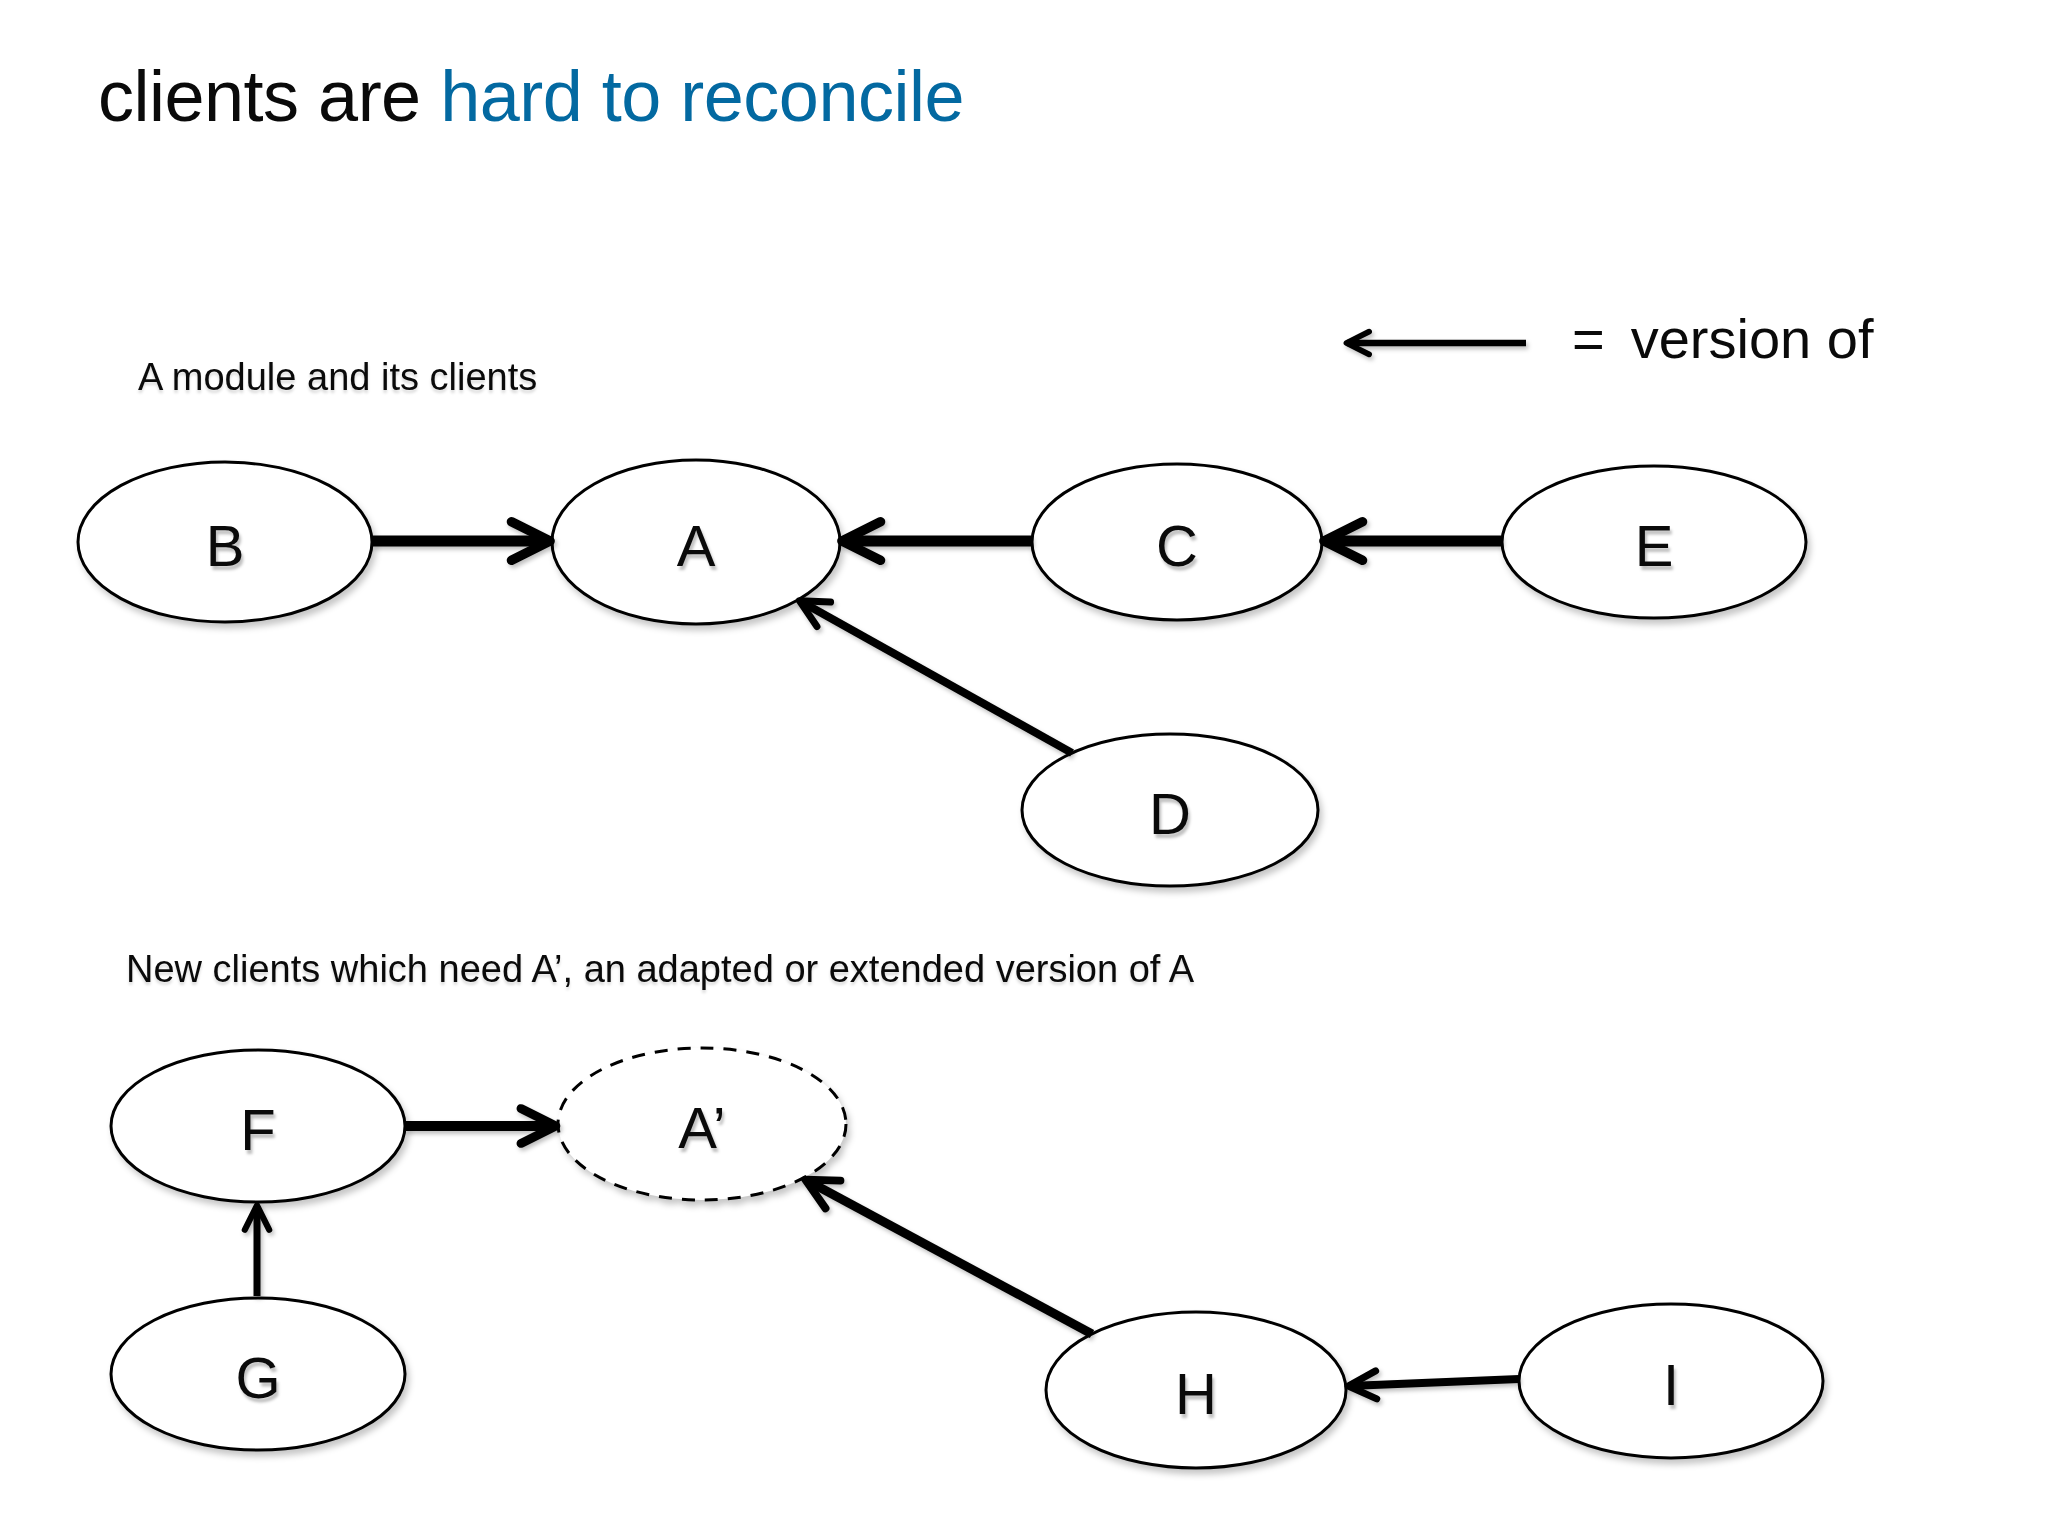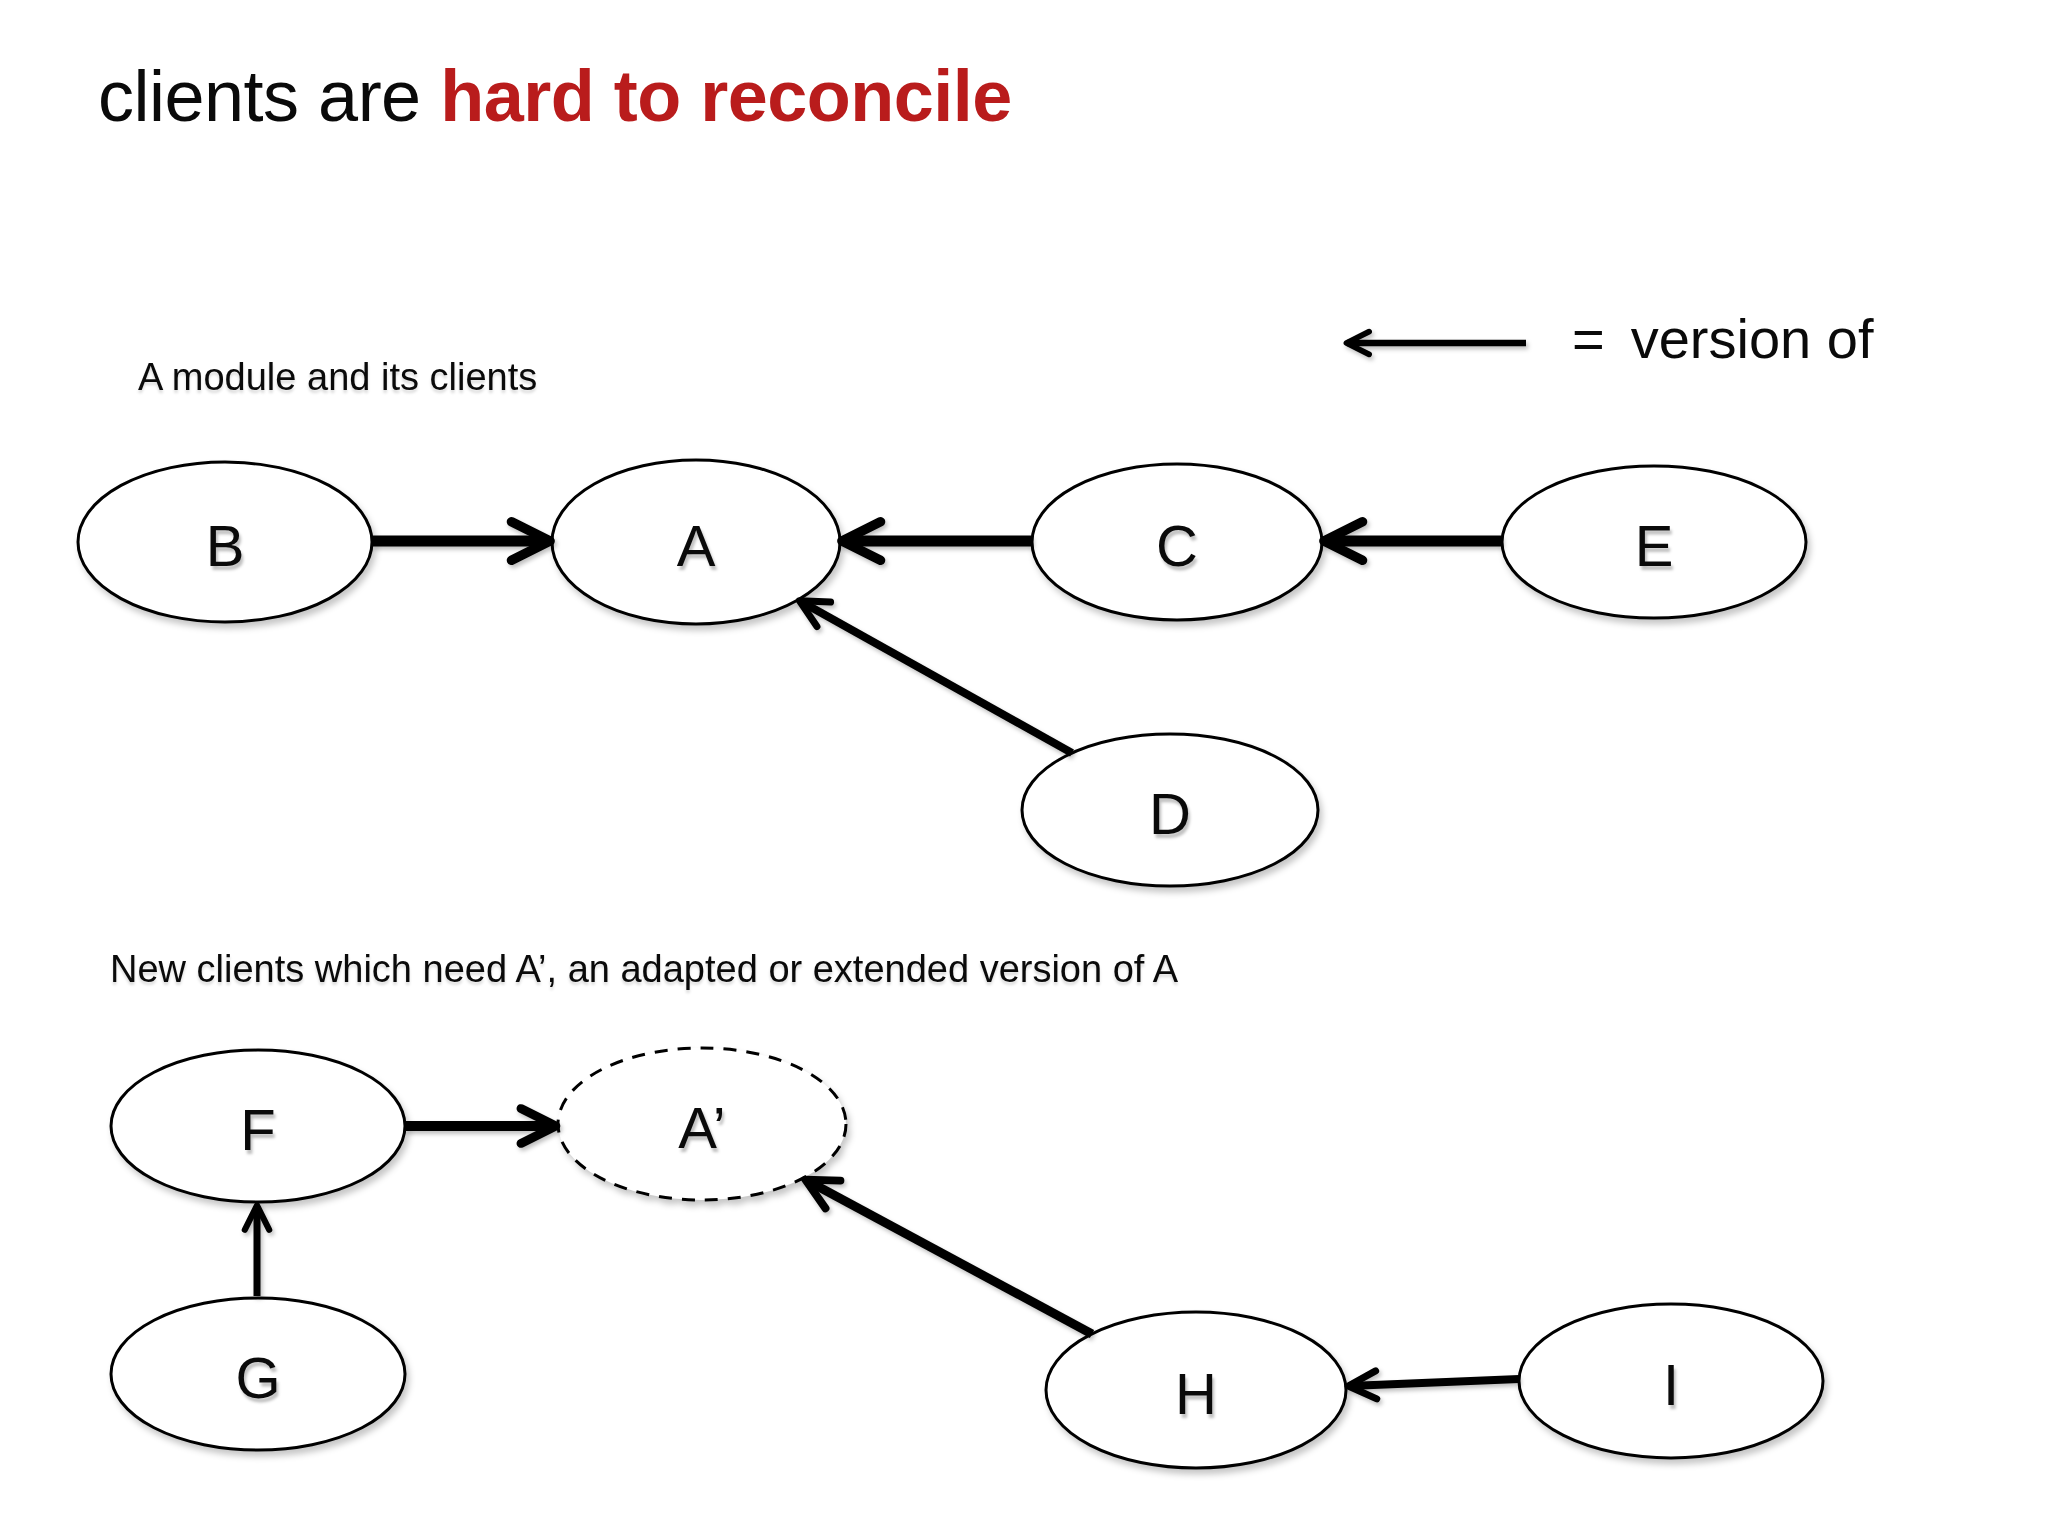--- a/index.html
+++ b/index.html
@@ -4,28 +4,28 @@
 <style>
   html,body{margin:0;padding:0}
   body{
     width:2048px;height:1536px;position:relative;overflow:hidden;
     background:#ffffff;color:#0a0a0a;
     font-family:"Liberation Sans", sans-serif;
   }
   .abs{position:absolute}
   
   .title{left:98px;top:50px;font-size:72px;line-height:93px;letter-spacing:-0.5px;white-space:nowrap}
-  .title .em{font-weight:700;color:#b91c1c}
+  .title .em{font-weight:400;color:#0369a1}
   
   .legend{left:1572px;top:306px;font-size:56px;white-space:nowrap}
   .legend .eq{margin-right:26px}
   
   .caption{font-size:38px;white-space:nowrap;text-shadow:0 3px 3px rgba(0,0,0,0.15)}
   .cap1{left:138px;top:356px}
-  .cap2{left:110px;top:948px}
+  .cap2{left:126px;top:948px}
   
   svg.diagram{position:absolute;left:0;top:0;width:2048px;height:1536px}
   .shape{fill:#ffffff;stroke:#000000;stroke-width:3;filter:drop-shadow(3px 5px 3px rgba(0,0,0,0.22))}
   .shape.dashed{stroke-dasharray:13 10}
   .edge{stroke:#000000;fill:none;filter:drop-shadow(2px 3px 2px rgba(0,0,0,0.25))}
   .node-label{
     font-size:58px;transform:translate(-50%,-50%);white-space:nowrap;
     text-shadow:2px 4px 3px rgba(0,0,0,0.25)
   }
 </style>

